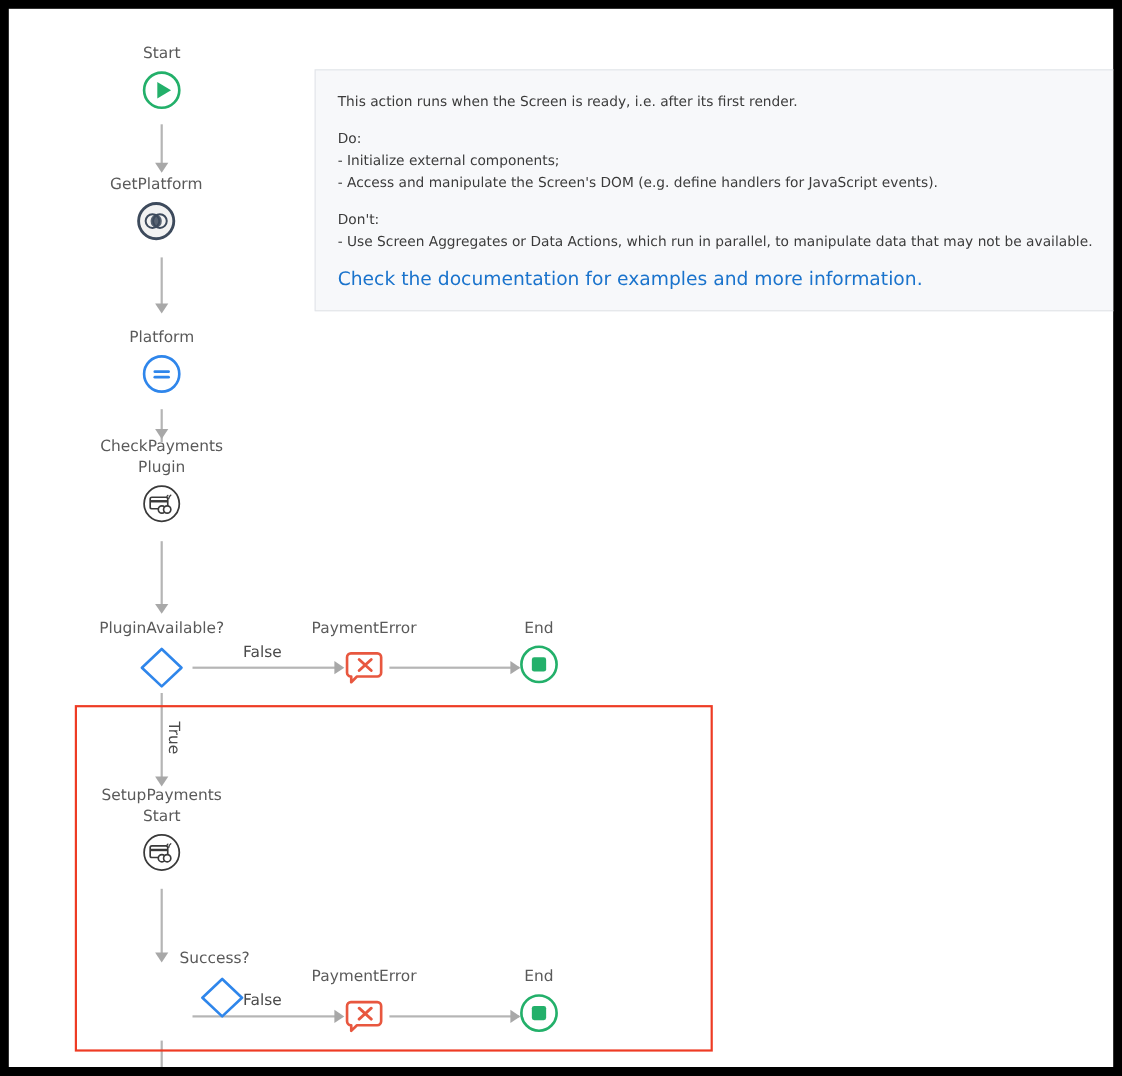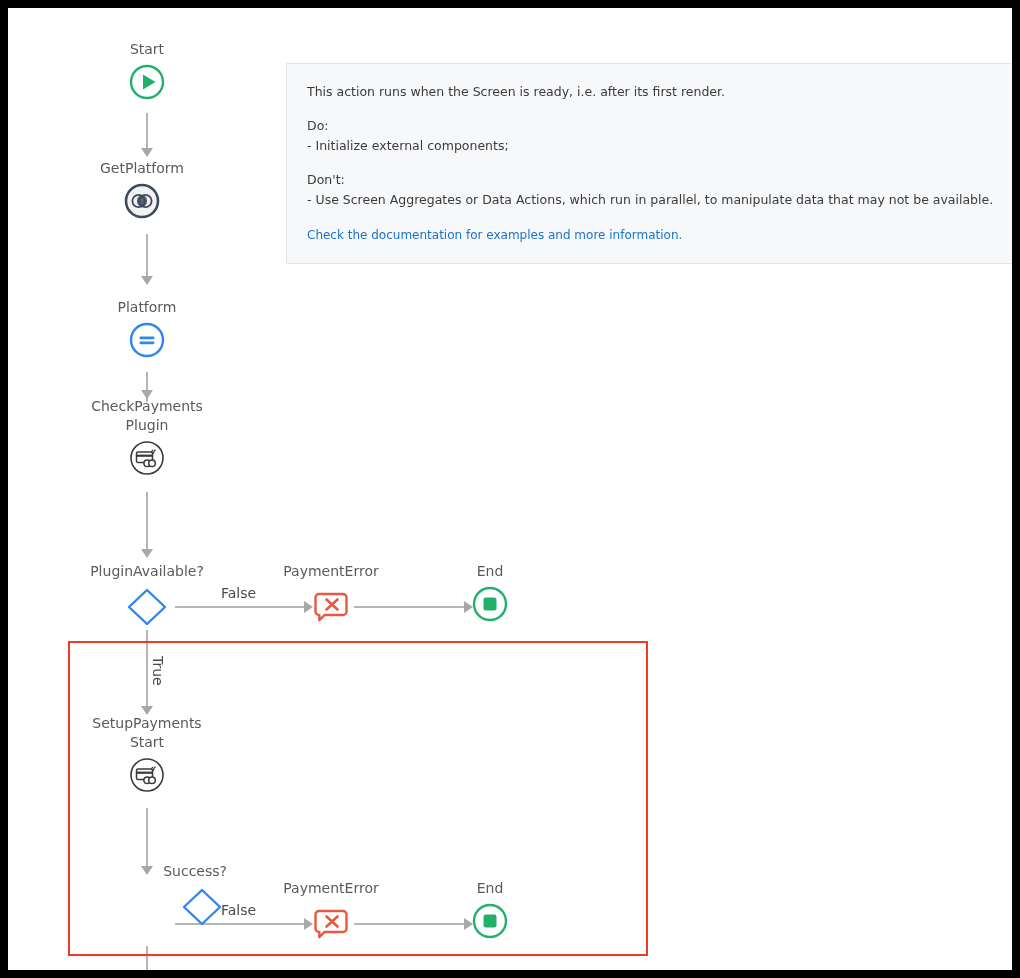--- a/index.html
+++ b/index.html
@@ -44,21 +44,21 @@
     padding: 18px 20px 18px 20px;
   }
   .info-line {
     font-size: 12.5px;
     line-height: 20px;
     color: #3b3b3b;
     white-space: nowrap;
   }
   .info-gap { height: 14px; }
   .info-link {
-    font-size: 12px;
+    font-size: 17px;
     line-height: 20px;
     color: #1a73cc;
     text-decoration: none;
     cursor: pointer;
     white-space: nowrap;
   }
 
   
   .node {
     position: absolute;
@@ -135,20 +135,21 @@
 <body>
 
 <div class="frame">
   <div class="canvas">
 
     <div class="info-panel">
       <div class="info-line">This action runs when the Screen is ready, i.e. after its first render.</div>
       <div class="info-gap"></div>
       <div class="info-line">Do:</div>
       <div class="info-line">- Initialize external components;</div>
+      <div class="info-line">- Access and manipulate the Screen's DOM (e.g. define handlers for JavaScript events).</div>
       <div class="info-gap"></div>
       <div class="info-line">Don't:</div>
       <div class="info-line">- Use Screen Aggregates or Data Actions, which run in parallel, to manipulate data that may not be available.</div>
       <div class="info-gap"></div>
       <a class="info-link" href="#">Check the documentation for examples and more information.</a>
     </div>
 
     <div class="vline" style="left:139px; top:105px; height:38px;"></div>
     <div class="arrow-down" style="left:139px; top:140px;"></div>
 

